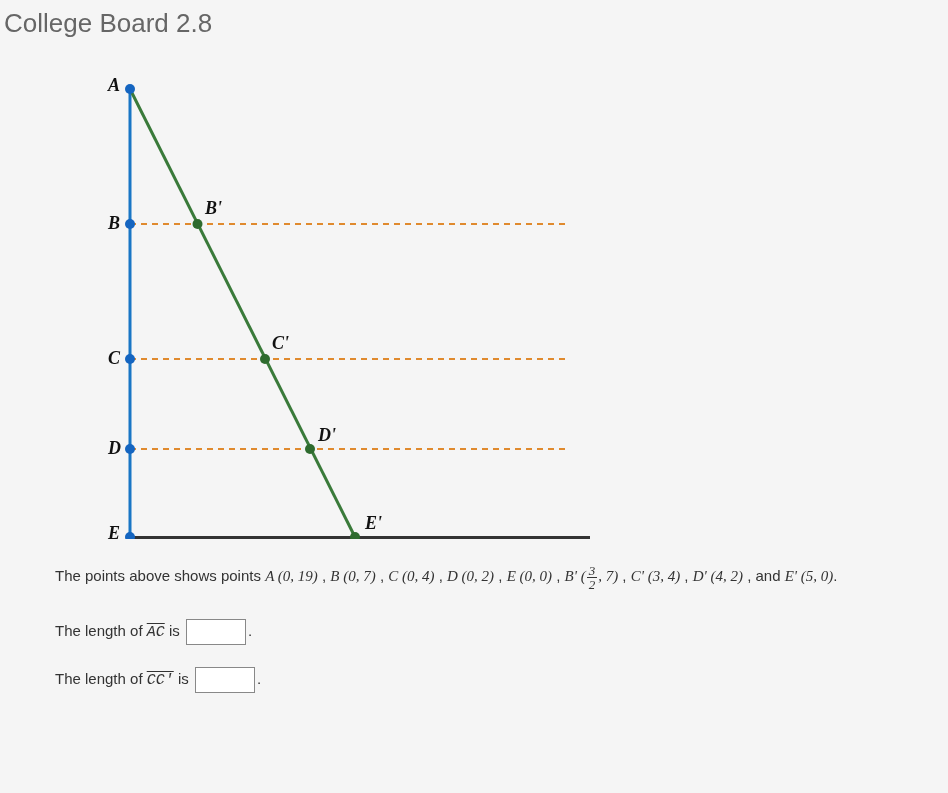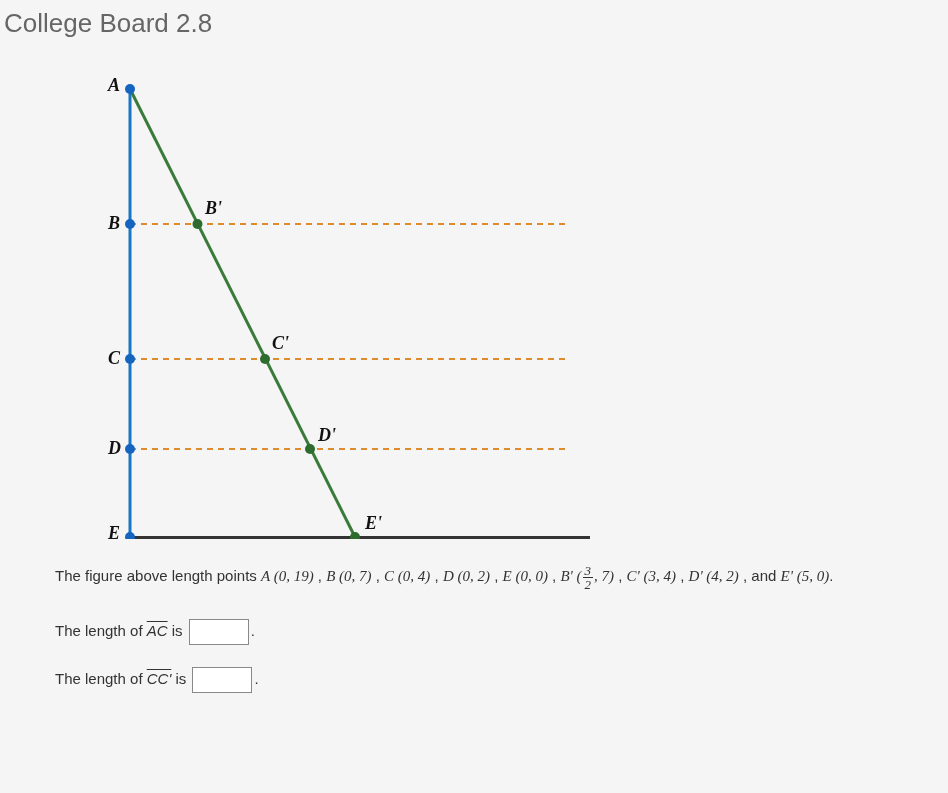--- a/index.html
+++ b/index.html
@@ -43,21 +43,21 @@
     color: #333;
     line-height: 1.5;
   }
   .coords {
     margin-bottom: 28px;
   }
   .ital { font-style: italic; font-family: Georgia, serif; }
   .ov {
     text-decoration: overline;
     font-style: italic;
-    font-family: Liberation Sans, sans-serif;
+    font-family: Liberation Mono, monospace;
   }
   .answer-line {
     margin-bottom: 22px;
   }
   .answer-box {
     display: inline-block;
     width: 60px;
     height: 26px;
     border: 1px solid #888;
     background: #fff;
@@ -119,21 +119,21 @@
 
       <text x="125" y="145" class="point-label">B'</text>
       <text x="192" y="280" class="point-label">C'</text>
       <text x="238" y="372" class="point-label">D'</text>
       <text x="285" y="460" class="point-label">E'</text>
     </svg>
   </div>
 
   <div class="question-block">
     <div class="coords">
-      <span>The figure above length points </span>
+      <span>The points above shows points </span>
       <span class="ital"><span>A</span> (<span>0</span>, <span>19</span>)</span> ,
       <span class="ital"><span>B</span> (<span>0</span>, <span>7</span>)</span> ,
       <span class="ital"><span>C</span> (<span>0</span>, <span>4</span>)</span> ,
       <span class="ital"><span>D</span> (<span>0</span>, <span>2</span>)</span> ,
       <span class="ital"><span>E</span> (<span>0</span>, <span>0</span>)</span> ,
       <span class="ital"><span>B'</span> (<span class="frac"><span class="num">3</span><span class="den">2</span></span>, <span>7</span>)</span> ,
       <span class="ital"><span>C'</span> (<span>3</span>, <span>4</span>)</span> ,
       <span class="ital"><span>D'</span> (<span>4</span>, <span>2</span>)</span> , and
       <span class="ital"><span>E'</span> (<span>5</span>, <span>0</span>)</span><span>.</span>
     </div>

